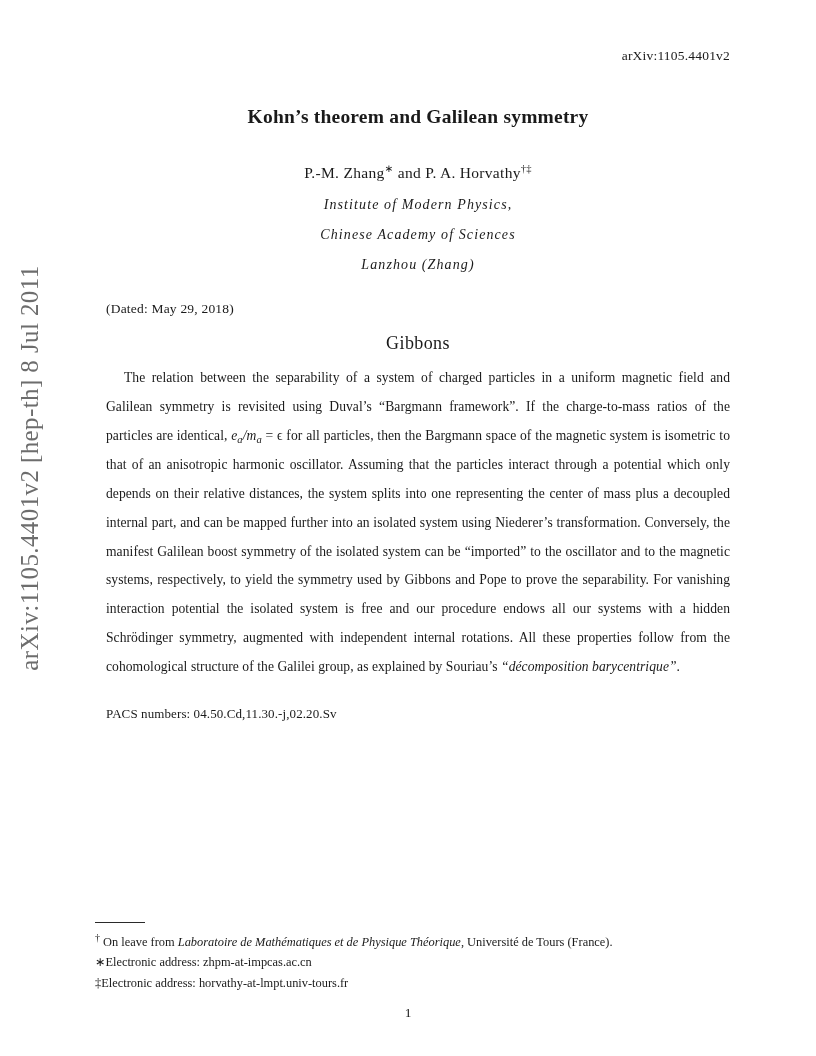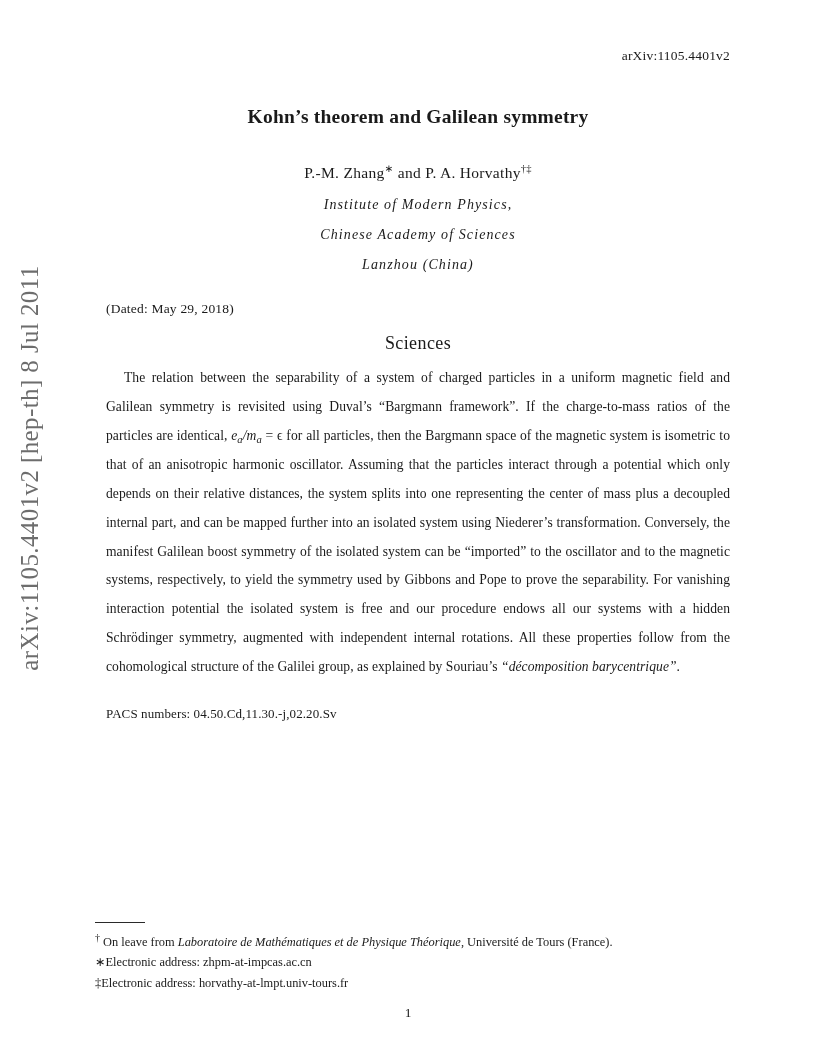--- a/index.html
+++ b/index.html
@@ -161,25 +161,25 @@
     <div class="arxiv-id">arXiv:1105.4401v2</div>
 
     <div class="title">Kohn’s theorem and Galilean symmetry</div>
 
     <div class="authors">
       <span>P.-M.  Zhang</span><sup>∗</sup><span> and  P.  A.  Horvathy</span><sup>†‡</sup>
     </div>
 
     <div class="affil">Institute  of  Modern  Physics,</div>
     <div class="affil second">Chinese  Academy  of  Sciences</div>
-    <div class="affil third">Lanzhou  (China)</div>
+    <div class="affil third">Lanzhou  (Zhang)</div>
 
     <div class="dated">(Dated: May 29, 2018)</div>
 
-    <div class="abstract-head">Sciences</div>
+    <div class="abstract-head">Gibbons</div>
 
     <div class="abstract-body">
       <span>The relation between the separability of a system of charged particles in a uniform magnetic field and Galilean symmetry is revisited using Duval’s “Bargmann framework”. If the charge-to-mass ratios of the particles are identical, </span><span class="math">e</span><span class="sub">a</span><span class="math">/m</span><span class="sub">a</span><span class="math-up"> = ϵ</span><span> for all particles, then the Bargmann space of the magnetic system is isometric to that of an anisotropic harmonic oscillator. Assuming that the particles interact through a potential which only depends on their relative distances, the system splits into one representing the center of mass plus a decoupled internal part, and can be mapped further into an isolated system using Niederer’s transformation. Conversely, the manifest Galilean boost symmetry of the isolated system can be “imported” to the oscillator and to the magnetic systems, respectively, to yield the symmetry used by Gibbons and Pope to prove the separability. For vanishing interaction potential the isolated system is free and our procedure endows all our systems with a hidden Schrödinger symmetry, augmented with independent internal rotations. All these properties follow from the cohomological structure of the Galilei group, as explained by Souriau’s </span><i>“décomposition barycentrique”</i><span>.</span>
     </div>
 
     <div class="pacs">PACS numbers: 04.50.Cd,11.30.-j,02.20.Sv</div>
 
   </div>
 
   <div class="footnote-rule"></div>

